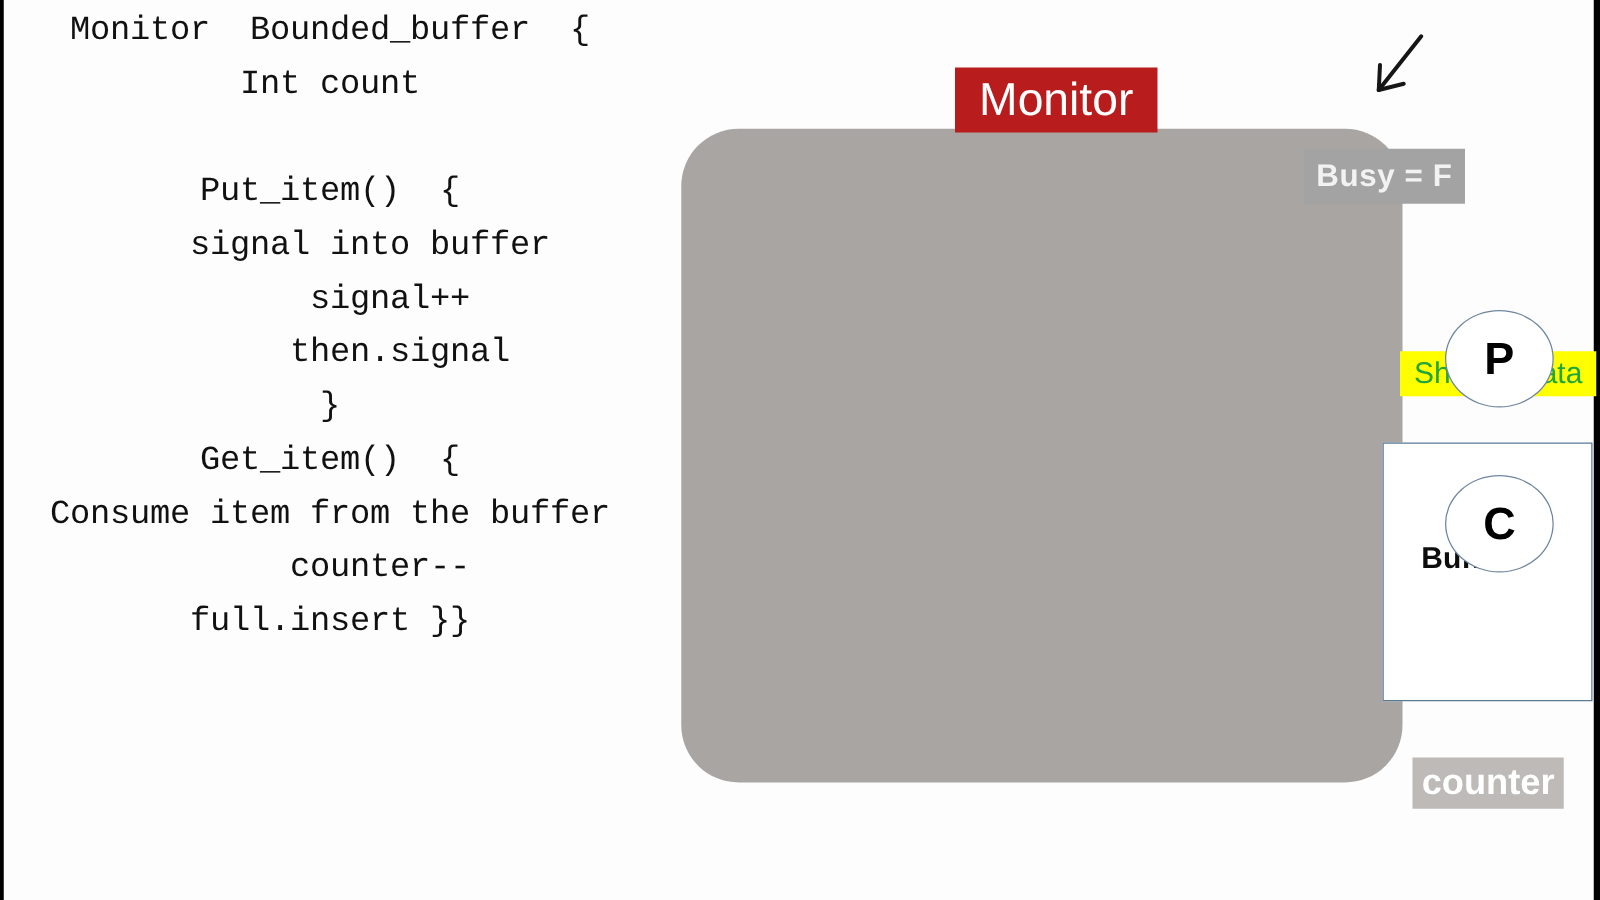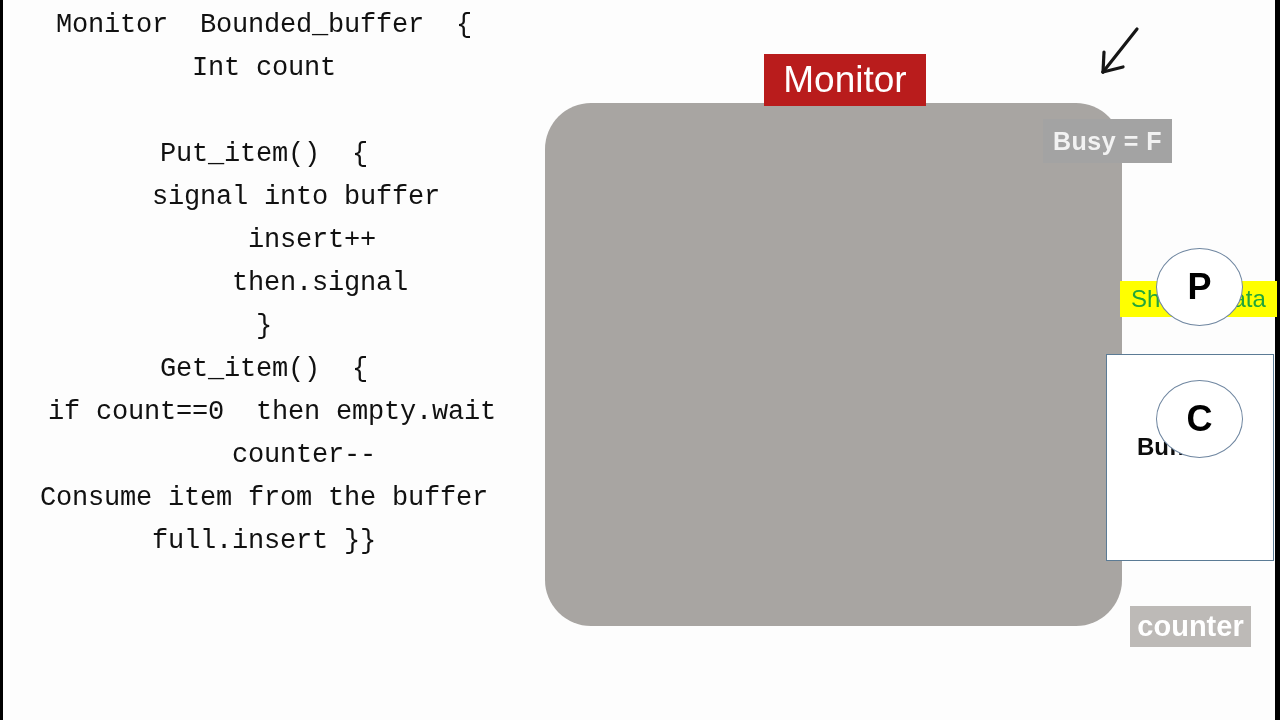--- a/index.html
+++ b/index.html
@@ -190,27 +190,26 @@
 
   <div class="edge-left"></div>
   <div class="edge-right"></div>
 
   <div class="code-panel">
     <div class="code-line">Monitor  Bounded_buffer  {</div>
     <div class="code-line">Int count</div>
     <div class="code-line blank"></div>
     <div class="code-line">Put_item()  {</div>
     <div class="code-line">    signal into buffer</div>
-    <div class="code-line">      insert++</div>
+    <div class="code-line">      signal++</div>
     <div class="code-line">       then.signal</div>
     <div class="code-line">}</div>
     <div class="code-line">Get_item()  {</div>
-    <div class="code-line"> if count==0  then empty.wait</div>
+    <div class="code-line">Consume item from the buffer</div>
     <div class="code-line">     counter--</div>
-    <div class="code-line">Consume item from the buffer</div>
     <div class="code-line">full.insert }}</div>
   </div>
 
   <div class="monitor-box">
 
     <div class="shared-data">Shared Data</div>
 
     <div class="buffer-box">
       <div class="buffer-label">Buffer</div>
     </div>

